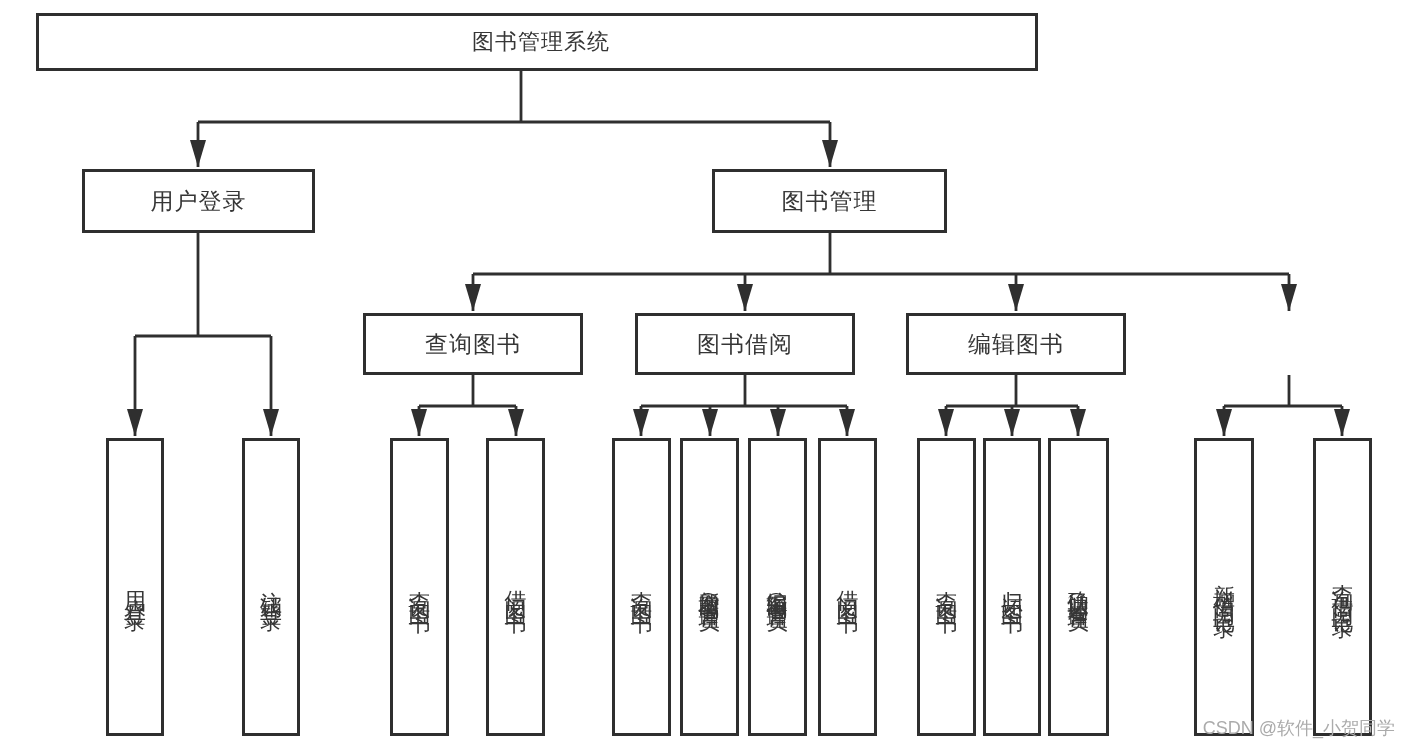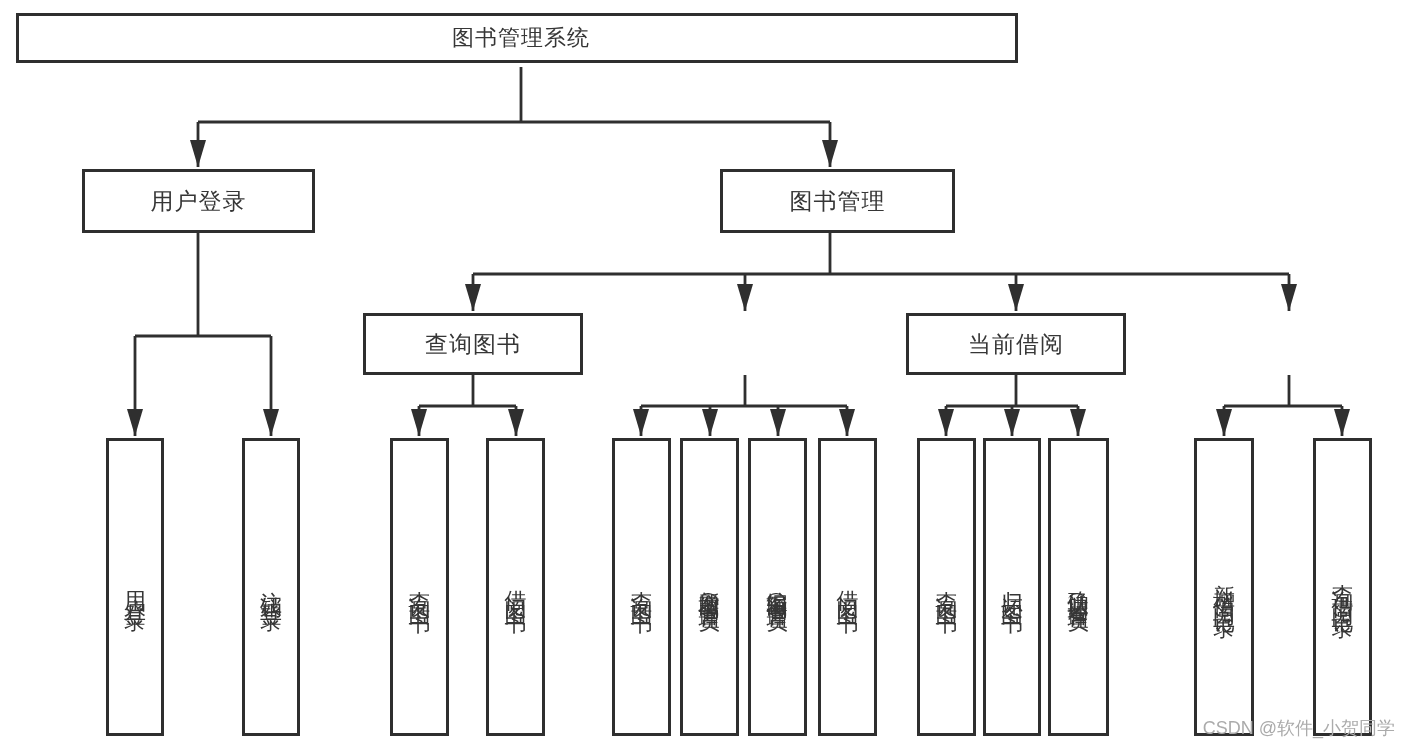--- a/index.html
+++ b/index.html
@@ -109,27 +109,28 @@
     </g>
 
     <g>
       <path class="edge" d="M1289,375 V406"></path>
       <path class="edge" d="M1224,406 H1342"></path>
       <line class="edge" x1="1224" y1="406" x2="1224" y2="436" marker-end="url(#arrow)"></line>
       <line class="edge" x1="1342" y1="406" x2="1342" y2="436" marker-end="url(#arrow)"></line>
     </g>
   </svg>
 
-  <div class="box root-label" style="left:16px; top:13px; width:1002px; height:50px;padding-left:8px;">图书管理系统</div>
+  <div class="box root-label" style="left:36px; top:13px; width:1002px; height:58px;padding-left:8px;">图书管理系统</div>
 
   <div class="box h-label" style="left:82px; top:169px; width:233px; height:64px;">用户登录</div>
-  <div class="box h-label" style="left:712px; top:169px; width:235px; height:64px;margin-left:8px;">图书管理</div>
+  <div class="box h-label" style="left:712px; top:169px; width:235px; height:64px;">图书管理</div>
 
   <div class="box h-label" style="left:363px; top:313px; width:220px; height:62px;">查询图书</div>
-  <div class="box h-label" style="left:906px; top:313px; width:220px; height:62px;">当前借阅</div>
+  <div class="box h-label" style="left:635px; top:313px; width:220px; height:62px;">图书借阅</div>
+  <div class="box h-label" style="left:906px; top:313px; width:220px; height:62px;">编辑图书</div>
 
   <div class="box v-box" style="left:106px; top:438px; width:58px; height:298px;">用户登录</div>
   <div class="box v-box" style="left:242px; top:438px; width:58px; height:298px;">注销登录</div>
 
   <div class="box v-box" style="left:390px; top:438px; width:59px; height:298px;">查询图书</div>
   <div class="box v-box" style="left:486px; top:438px; width:59px; height:298px;">借阅图书</div>
 
   <div class="box v-box" style="left:612px; top:438px; width:59px; height:298px;">查询图书</div>
   <div class="box v-box long" style="left:680px; top:438px; width:59px; height:298px;">新增图书（管理员）</div>
   <div class="box v-box long" style="left:748px; top:438px; width:59px; height:298px;">编辑图书（管理员）</div>

